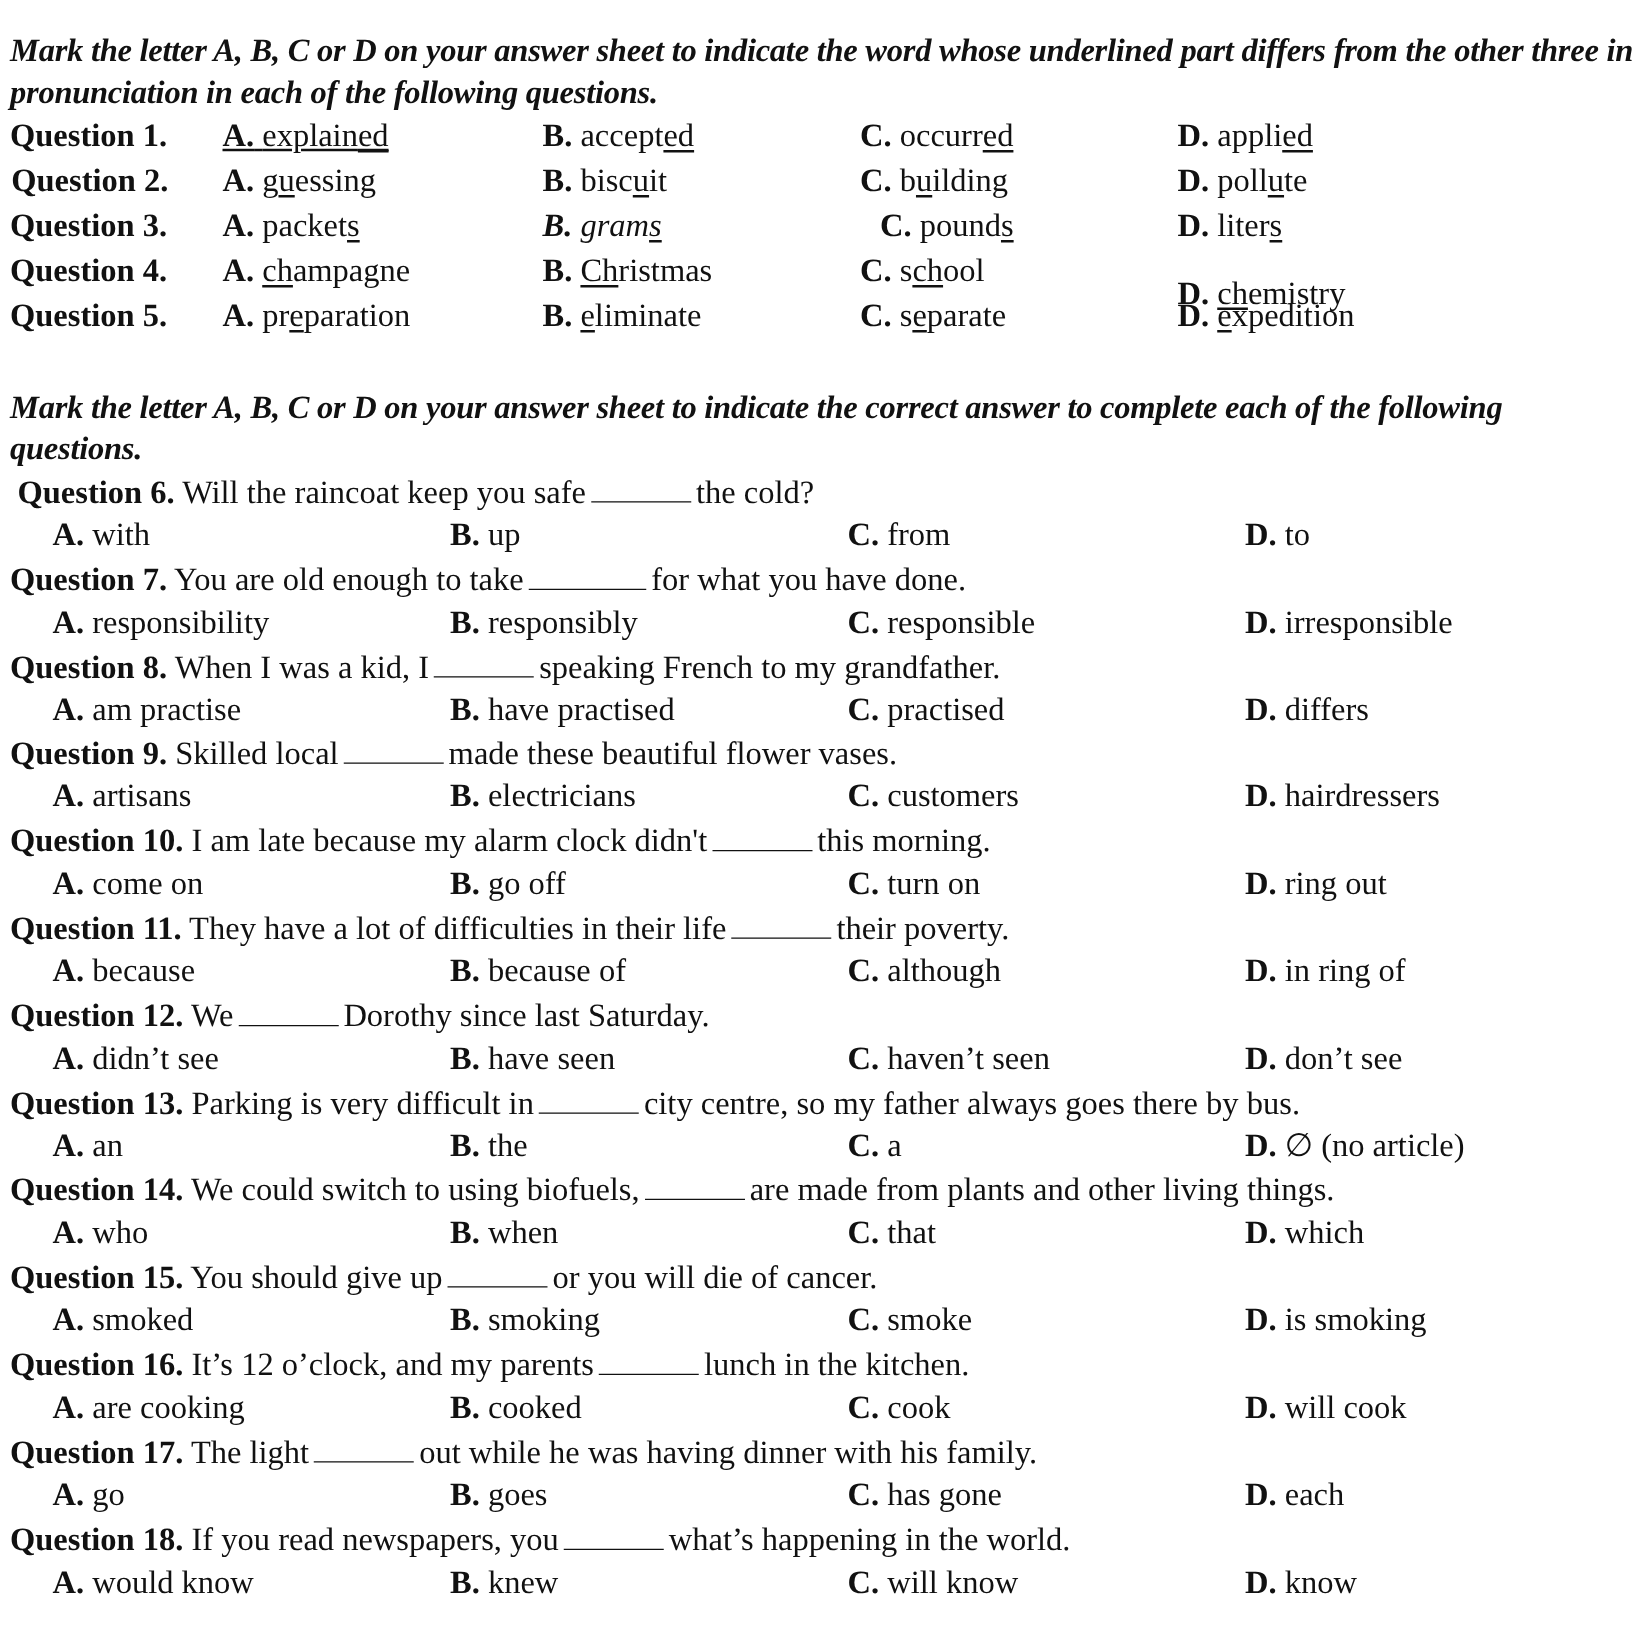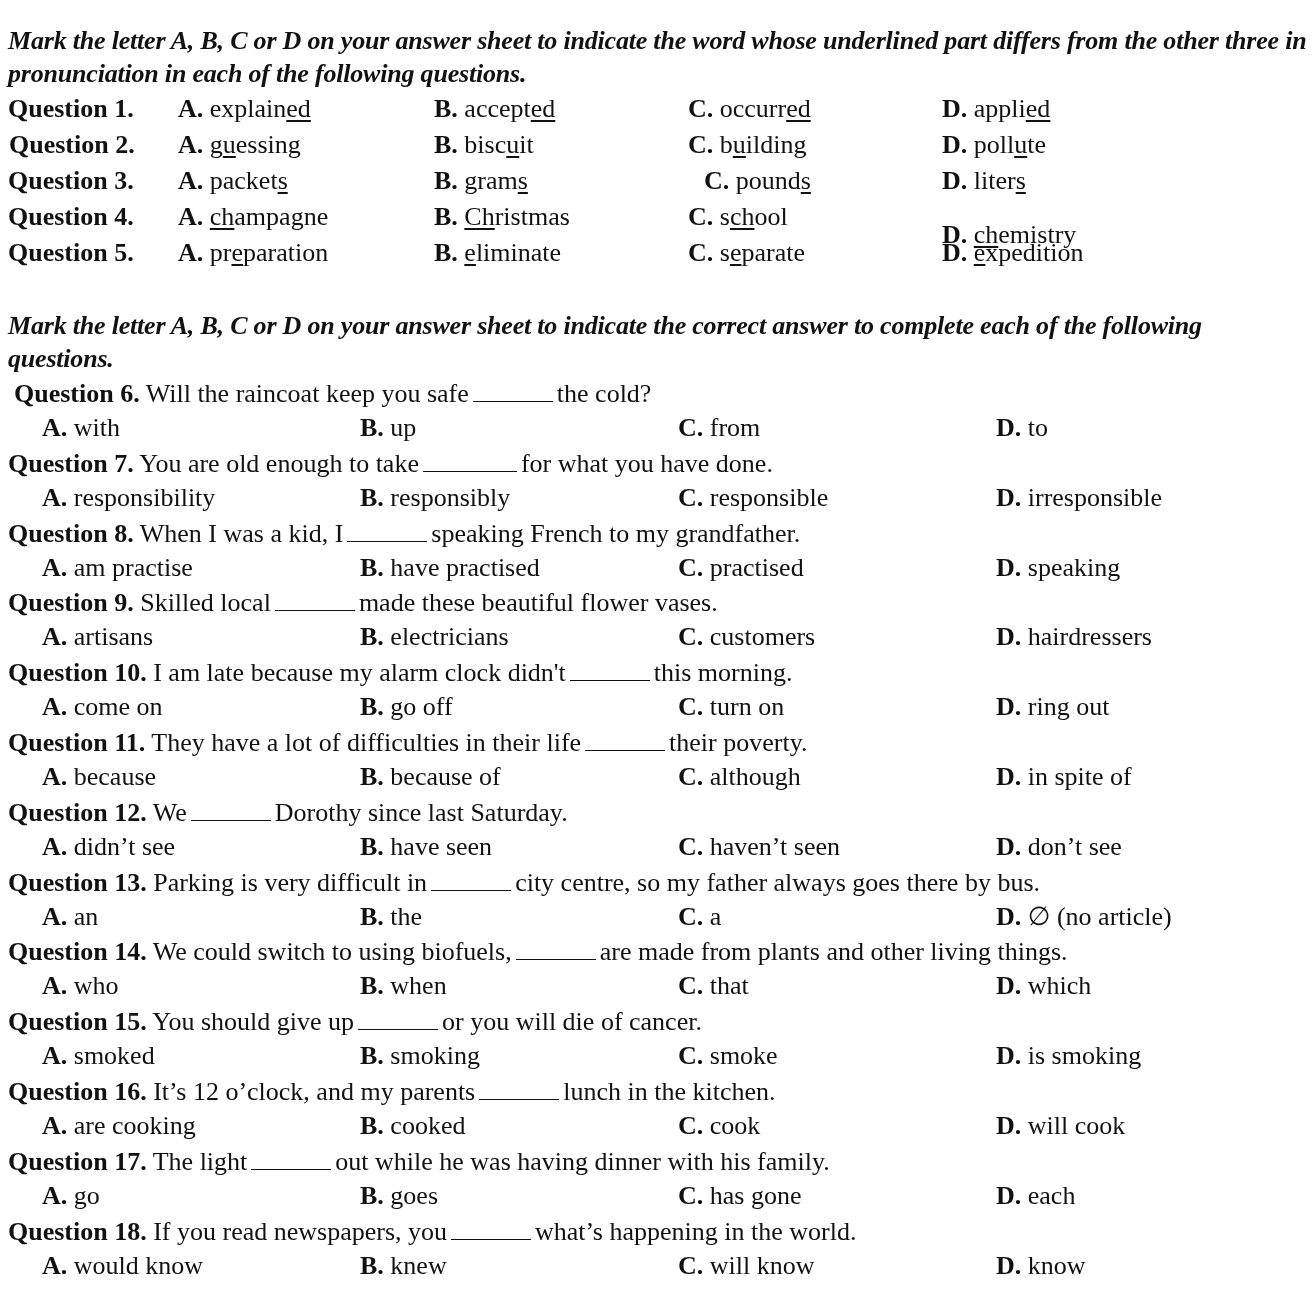--- a/index.html
+++ b/index.html
@@ -13,36 +13,36 @@
   .u{text-decoration:underline;text-underline-offset:3px;}
   .blank{display:inline-block;border-bottom:1.5px solid #111;height:22px;vertical-align:baseline;margin:0 4px;}
 </style>
 </head>
 <body>
 
 <div class="instr" style="top:24px">Mark the letter A, B, C or D on your answer sheet to indicate the word whose underlined part differs from the other three in pronunciation in each of the following questions.</div>
 <div id="sec1">
     <div class="row" style="top: 92px;">
       <span class="qlabel" style="left: 8px;">Question 1.</span>
-      <span class="opt" style="left: 178px;"><b>A.</b> <span>explain</span><span class="u">ed</span><span></span></span>
+      <span class="opt" style="left: 178px; text-decoration: underline;"><b>A.</b> <span>explain</span><span class="u">ed</span><span></span></span>
       <span class="opt" style="left: 434px;"><b>B.</b> <span>accept</span><span class="u">ed</span><span></span></span>
       <span class="opt" style="left: 688px;"><b>C.</b> <span>occurr</span><span class="u">ed</span><span></span></span>
       <span class="opt" style="left: 942px;"><b>D.</b> <span>appli</span><span class="u">ed</span><span></span></span>
     </div>
     <div class="row" style="top: 128px;">
       <span class="qlabel" style="left: 9px;">Question 2.</span>
       <span class="opt" style="left: 178px;"><b>A.</b> <span>g</span><span class="u">u</span><span>essing</span></span>
       <span class="opt" style="left: 434px;"><b>B.</b> <span>bisc</span><span class="u">u</span><span>it</span></span>
       <span class="opt" style="left: 688px;"><b>C.</b> <span>b</span><span class="u">u</span><span>ilding</span></span>
       <span class="opt" style="left: 942px;"><b>D.</b> <span>poll</span><span class="u">u</span><span>te</span></span>
     </div>
     <div class="row" style="top: 164px;">
       <span class="qlabel" style="left: 8px;">Question 3.</span>
       <span class="opt" style="left: 178px;"><b>A.</b> <span>packet</span><span class="u">s</span><span></span></span>
-      <span class="opt" style="left: 434px;"><b>B.</b> <span>gram</span><span class="u">s</span><span></span></span>
+      <span class="opt" style="left: 434px; font-style: italic;"><b>B.</b> <span>gram</span><span class="u">s</span><span></span></span>
       <span class="opt" style="left: 704px;"><b>C.</b> <span>pound</span><span class="u">s</span><span></span></span>
       <span class="opt" style="left: 942px;"><b>D.</b> <span>liter</span><span class="u">s</span><span></span></span>
     </div>
     <div class="row" style="top: 200px;">
       <span class="qlabel" style="left: 8px;">Question 4.</span>
       <span class="opt" style="left: 178px;"><b>A.</b> <span></span><span class="u">ch</span><span>ampagne</span></span>
       <span class="opt" style="left: 434px;"><b>B.</b> <span></span><span class="u">Ch</span><span>ristmas</span></span>
       <span class="opt" style="left: 688px;"><b>C.</b> <span>s</span><span class="u">ch</span><span>ool</span></span>
       <span class="opt" style="left: 942px; margin-top: 18px;"><b>D.</b> <span></span><span class="u">ch</span><span>emistry</span></span>
     </div>
@@ -74,21 +74,21 @@
       <span class="opt" style="left: 678px;"><b>C.</b> <span>responsible</span></span>
       <span class="opt" style="left: 996px;"><b>D.</b> <span>irresponsible</span></span>
     </div>
     <div class="row" style="top: 516.6px;">
       <span style="position:absolute;left:8px"><b>Question 8.</b> <span>When I was a kid, I</span><span class="blank" style="width:80px"></span><span>speaking French to my grandfather.</span></span>
     </div>
     <div class="row" style="top: 550.6px;">
       <span class="opt" style="left: 42px;"><b>A.</b> <span>am practise</span></span>
       <span class="opt" style="left: 360px;"><b>B.</b> <span>have practised</span></span>
       <span class="opt" style="left: 678px;"><b>C.</b> <span>practised</span></span>
-      <span class="opt" style="left: 996px;"><b>D.</b> <span>speaking</span></span>
+      <span class="opt" style="left: 996px;"><b>D.</b> <span>differs</span></span>
     </div>
     <div class="row" style="top: 586.4px;">
       <span style="position:absolute;left:8px"><b>Question 9.</b> <span>Skilled local</span><span class="blank" style="width:80px"></span><span>made these beautiful flower vases.</span></span>
     </div>
     <div class="row" style="top: 620.4px;">
       <span class="opt" style="left: 42px;"><b>A.</b> <span>artisans</span></span>
       <span class="opt" style="left: 360px;"><b>B.</b> <span>electricians</span></span>
       <span class="opt" style="left: 678px;"><b>C.</b> <span>customers</span></span>
       <span class="opt" style="left: 996px;"><b>D.</b> <span>hairdressers</span></span>
     </div>
@@ -101,21 +101,21 @@
       <span class="opt" style="left: 678px;"><b>C.</b> <span>turn on</span></span>
       <span class="opt" style="left: 996px;"><b>D.</b> <span>ring out</span></span>
     </div>
     <div class="row" style="top: 726px;">
       <span style="position:absolute;left:8px"><b>Question 11.</b> <span>They have a lot of difficulties in their life</span><span class="blank" style="width:80px"></span><span>their poverty.</span></span>
     </div>
     <div class="row" style="top: 760px;">
       <span class="opt" style="left: 42px;"><b>A.</b> <span>because</span></span>
       <span class="opt" style="left: 360px;"><b>B.</b> <span>because of</span></span>
       <span class="opt" style="left: 678px;"><b>C.</b> <span>although</span></span>
-      <span class="opt" style="left: 996px;"><b>D.</b> <span>in spite of</span></span>
+      <span class="opt" style="left: 996px;"><b>D.</b> <span>in ring of</span></span>
     </div>
     <div class="row" style="top: 795.8px;">
       <span style="position:absolute;left:8px"><b>Question 12.</b> <span>We</span><span class="blank" style="width:80px"></span><span>Dorothy since last Saturday.</span></span>
     </div>
     <div class="row" style="top: 829.8px;">
       <span class="opt" style="left: 42px;"><b>A.</b> <span>didn’t see</span></span>
       <span class="opt" style="left: 360px;"><b>B.</b> <span>have seen</span></span>
       <span class="opt" style="left: 678px;"><b>C.</b> <span>haven’t seen</span></span>
       <span class="opt" style="left: 996px;"><b>D.</b> <span>don’t see</span></span>
     </div>

